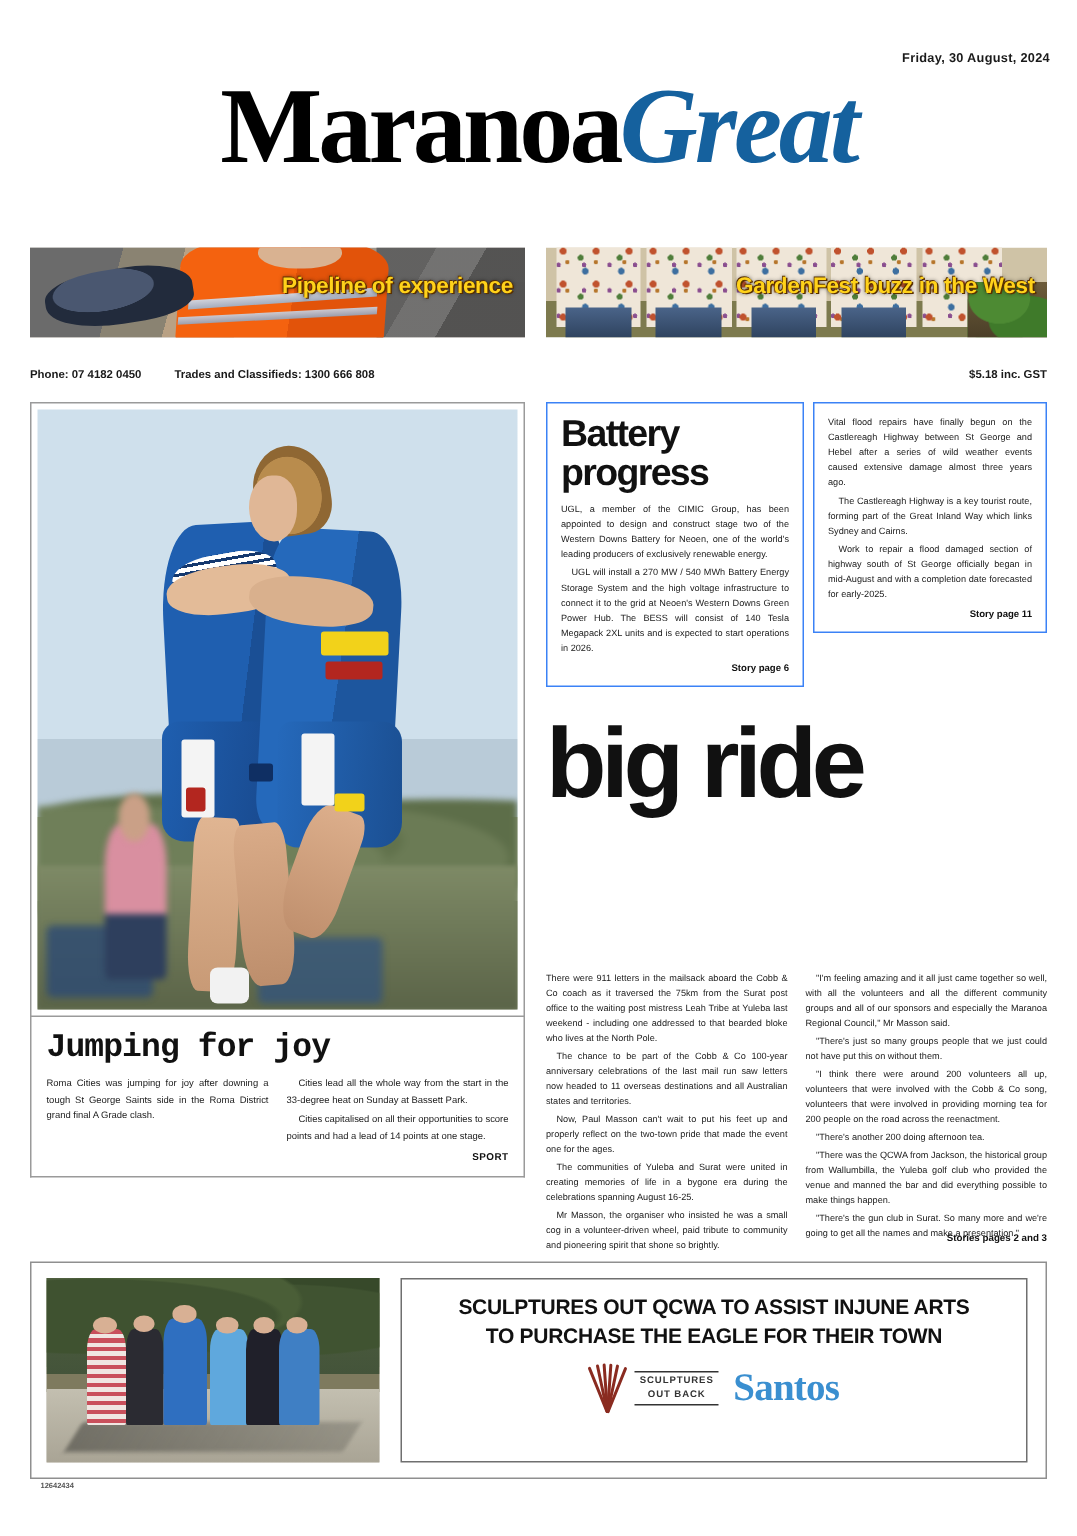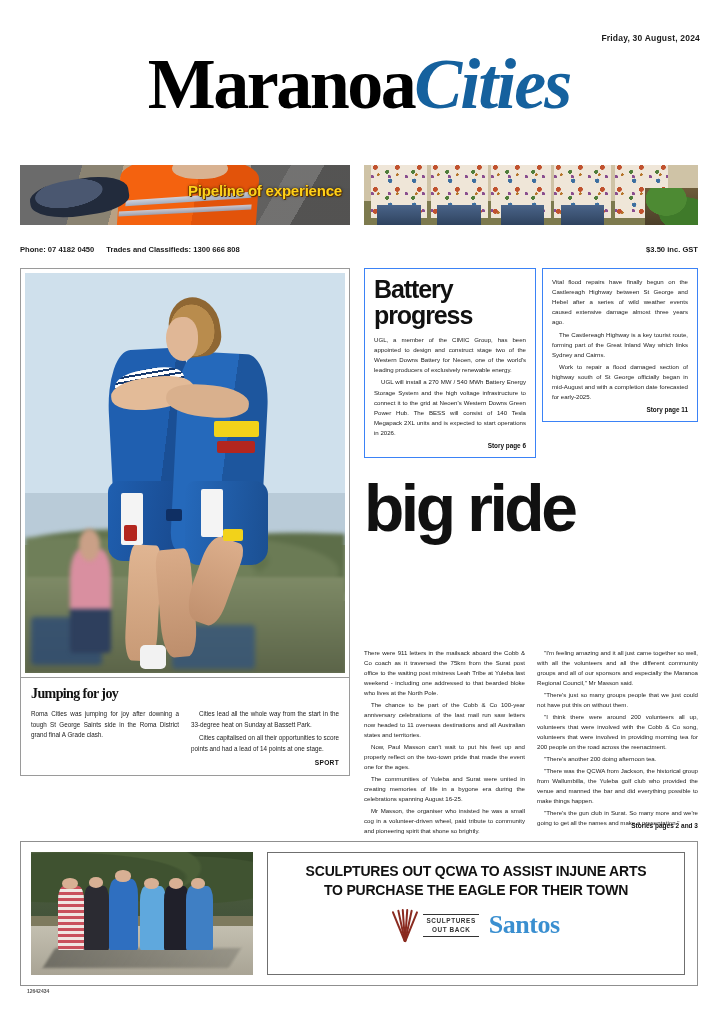--- a/index.html
+++ b/index.html
@@ -127,21 +127,21 @@
       radial-gradient(ellipse at 75% 70%, #3f7a2a 0 45%, rgba(0,0,0,0) 46%),
       linear-gradient(180deg,#6d5c3a,#4b3f28);
   }
 
   
   .infobar{
     position:absolute;top:245px;left:20px;width:678px;height:16px;
     font-size:7.6px;font-weight:bold;color:#1a1a1a;
   }
   .infobar .left{position:absolute;left:0;top:0;}
-  .infobar .left span{margin-right:12px;}
+  .infobar .left span{margin-right:22px;}
   .infobar .right{position:absolute;right:0;top:0;}
 
   
   .colA{position:absolute;left:20px;top:268px;width:330px;}
   .colB{position:absolute;left:364px;top:268px;width:172px;}
   .colC{position:absolute;left:542px;top:268px;width:156px;}
 
   
   .photoframe{
     border:1px solid #9a9a9a;background:#fff;padding:4px;box-sizing:border-box;
@@ -259,22 +259,22 @@
   .patch.wht{background:#f4f4f4;}
   .patch.red{background:#b3261f;}
   .patch.blu{background:#0f2f63;}
 
   .caption{
     width:330px;box-sizing:border-box;
     border:1px solid #9a9a9a;border-top:0;background:#fff;
     padding:8px 10px 9px 10px;
   }
   .caption h2{
-    margin:0 0 7px 0;font-size:14px;font-weight:bold;letter-spacing:-.6px;color:#111;
-    font-family:Liberation Serif, serif;
+    margin:0 0 7px 0;font-size:22px;font-weight:bold;letter-spacing:-.6px;color:#111;
+    font-family:Liberation Mono, monospace;
   }
   .capcols{column-count:2;column-gap:12px;}
   .capcols p{
     margin:0 0 3px 0;font-size:6.3px;line-height:1.68;text-align:justify;color:#1a1a1a;
   }
   .capcols p.ind{text-indent:8px;}
   .sportline{
     margin-top:5px;text-align:right;font-size:6.6px;font-weight:bold;letter-spacing:.3px;color:#111;
   }
 
@@ -378,21 +378,21 @@
   }
 </style>
 </head>
 <body>
 
 <div class="page">
 
   <div class="dateline">Friday, 30 August, 2024</div>
 
   <div class="masthead">
-    <span class="mast-a">Maranoa</span><span class="mast-b">Cities</span>
+    <span class="mast-a">Maranoa</span><span class="mast-b">Great</span>
   </div>
 
   <div class="teasers">
 
     <div class="teaser left">
       <div class="art-pipeline">
         <div class="rock"></div>
         <div class="hivis"></div>
         <div class="head"></div>
         <div class="stripe"></div>
@@ -409,29 +409,30 @@
           <div class="floral p2"></div>
           <div class="floral p3"></div>
         <div class="floral p4"></div>
           <div class="floral p5"></div>
         <div class="jeans" style="left:4%;width:13%"></div>
         <div class="jeans" style="left:22%;width:13%"></div>
         <div class="jeans" style="left:41%;width:13%"></div>
         <div class="jeans" style="left:59%;width:13%"></div>
         <div class="leaves"></div>
       </div>
+      <div class="label">GardenFest buzz in the West</div>
       <div class="page">PAGE 14</div>
     </div>
   </div>
 
   <div class="infobar">
     <div class="left">
       <span>Phone: 07 4182 0450</span><span>Trades and Classifieds: 1300 666 808</span>
     </div>
-    <div class="right">$3.50 inc. GST</div>
+    <div class="right">$5.18 inc. GST</div>
   </div>
 
   <div class="colA">
     <div class="photoframe">
       <div class="sportphoto">
         <div class="treeline"></div>
         <div class="ground"></div>
         <div class="chair"></div>
         <div class="chair2"></div>
         <div class="spectator"></div>

